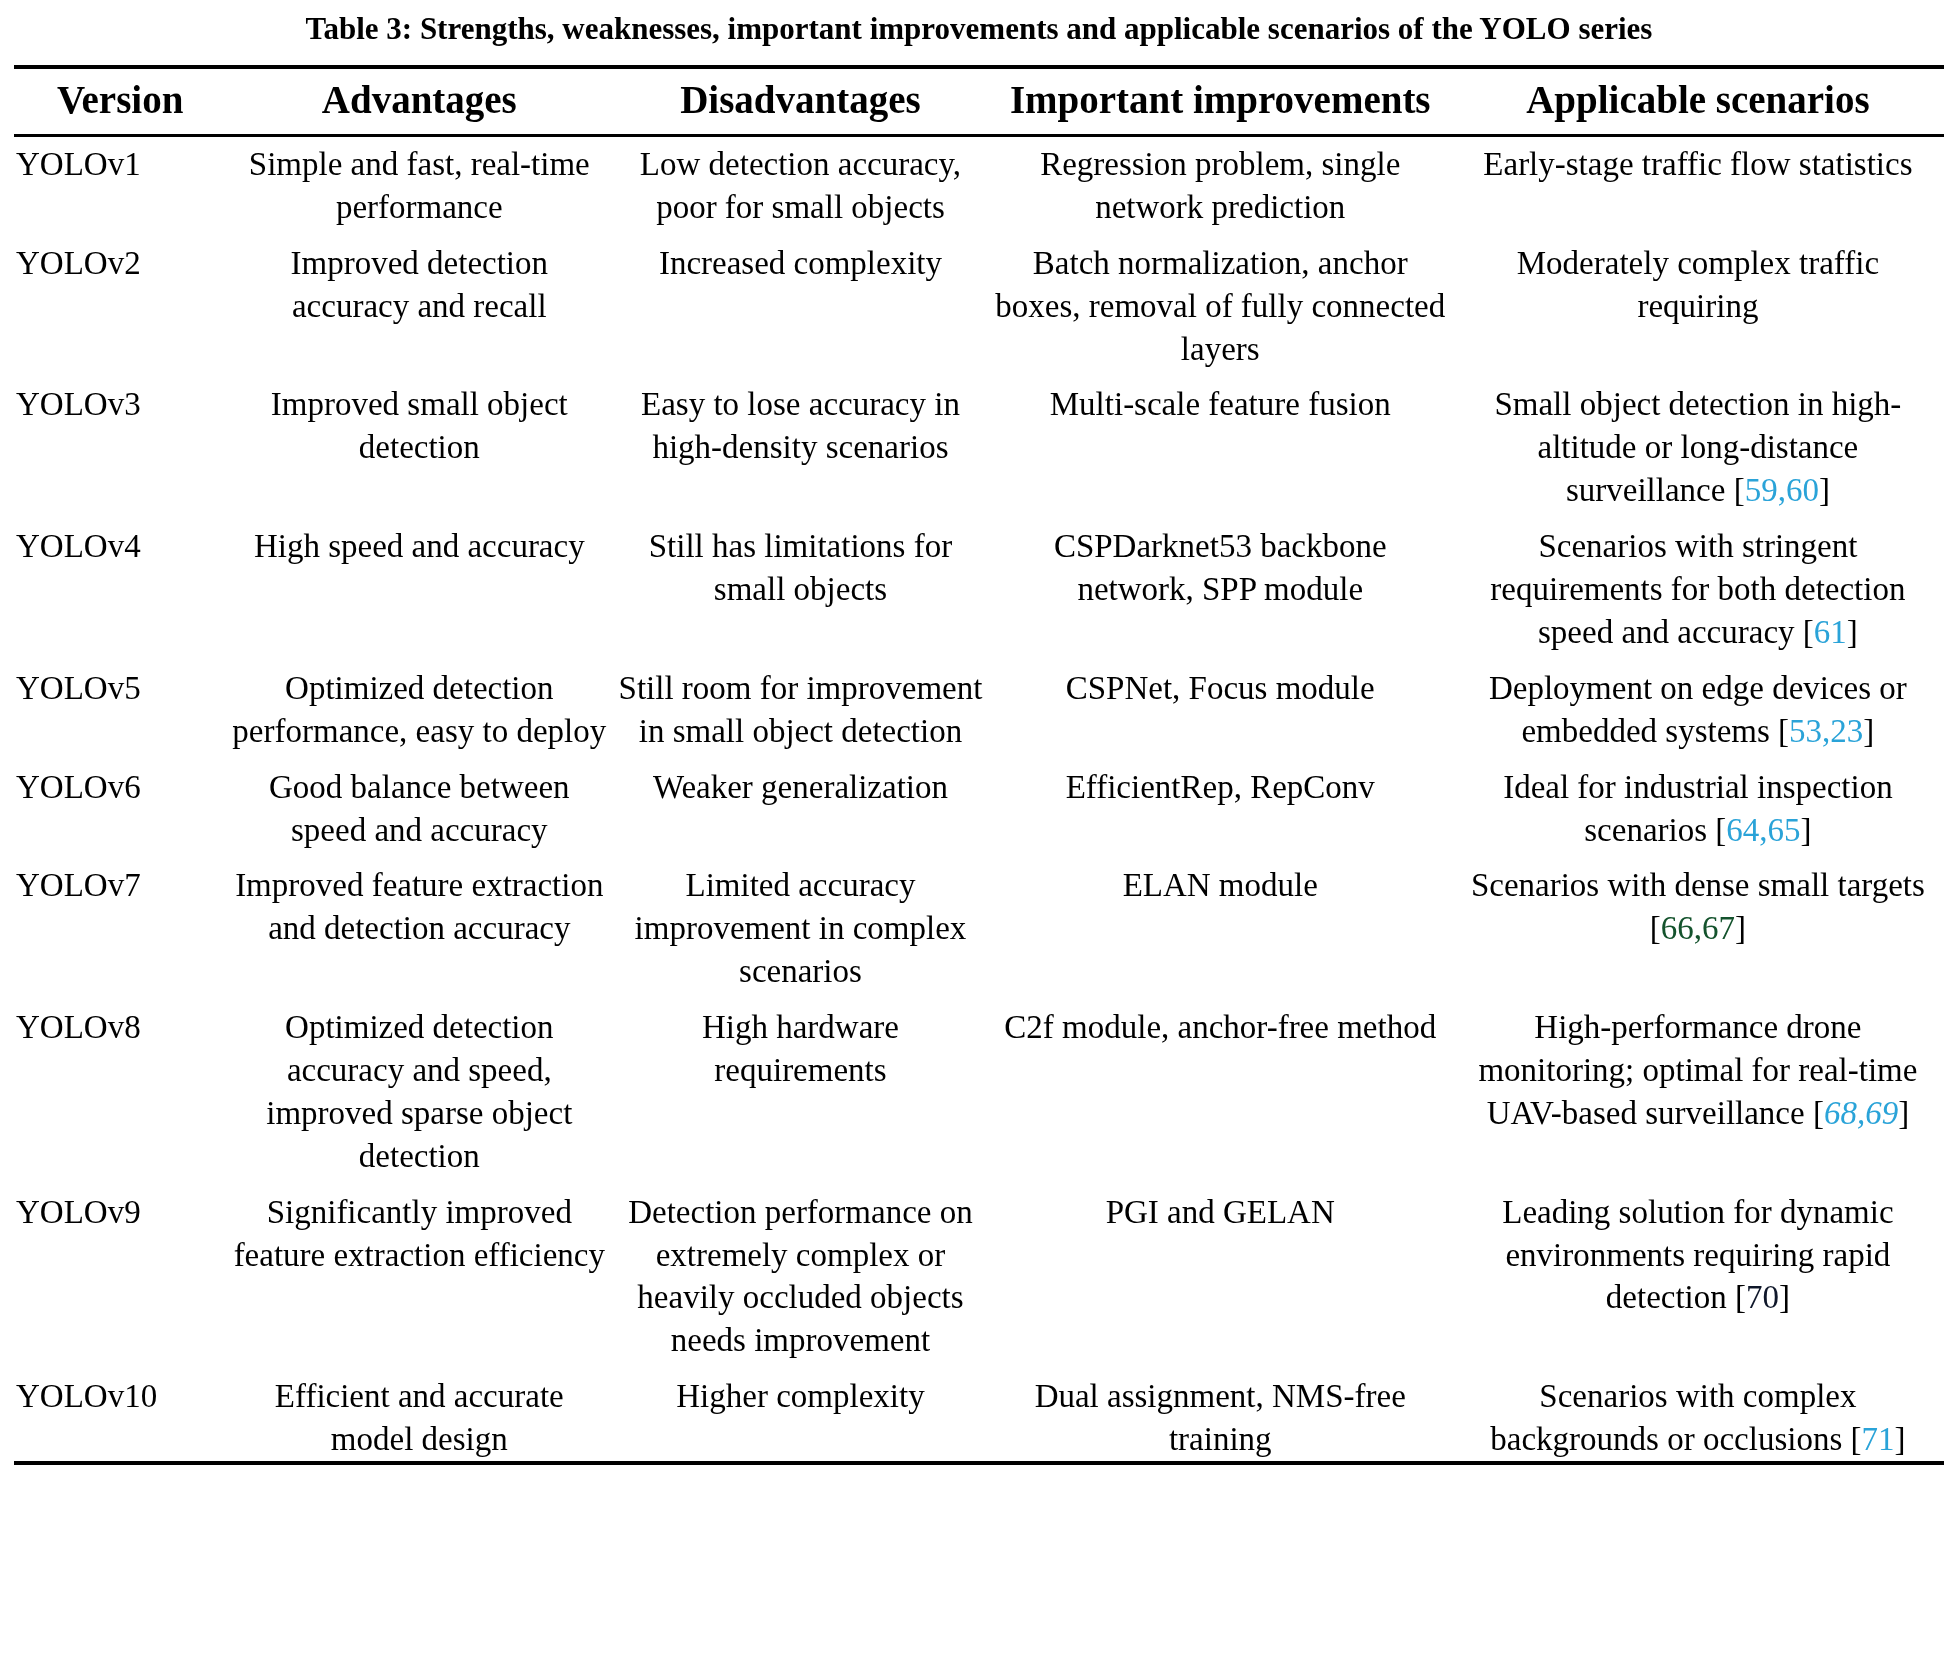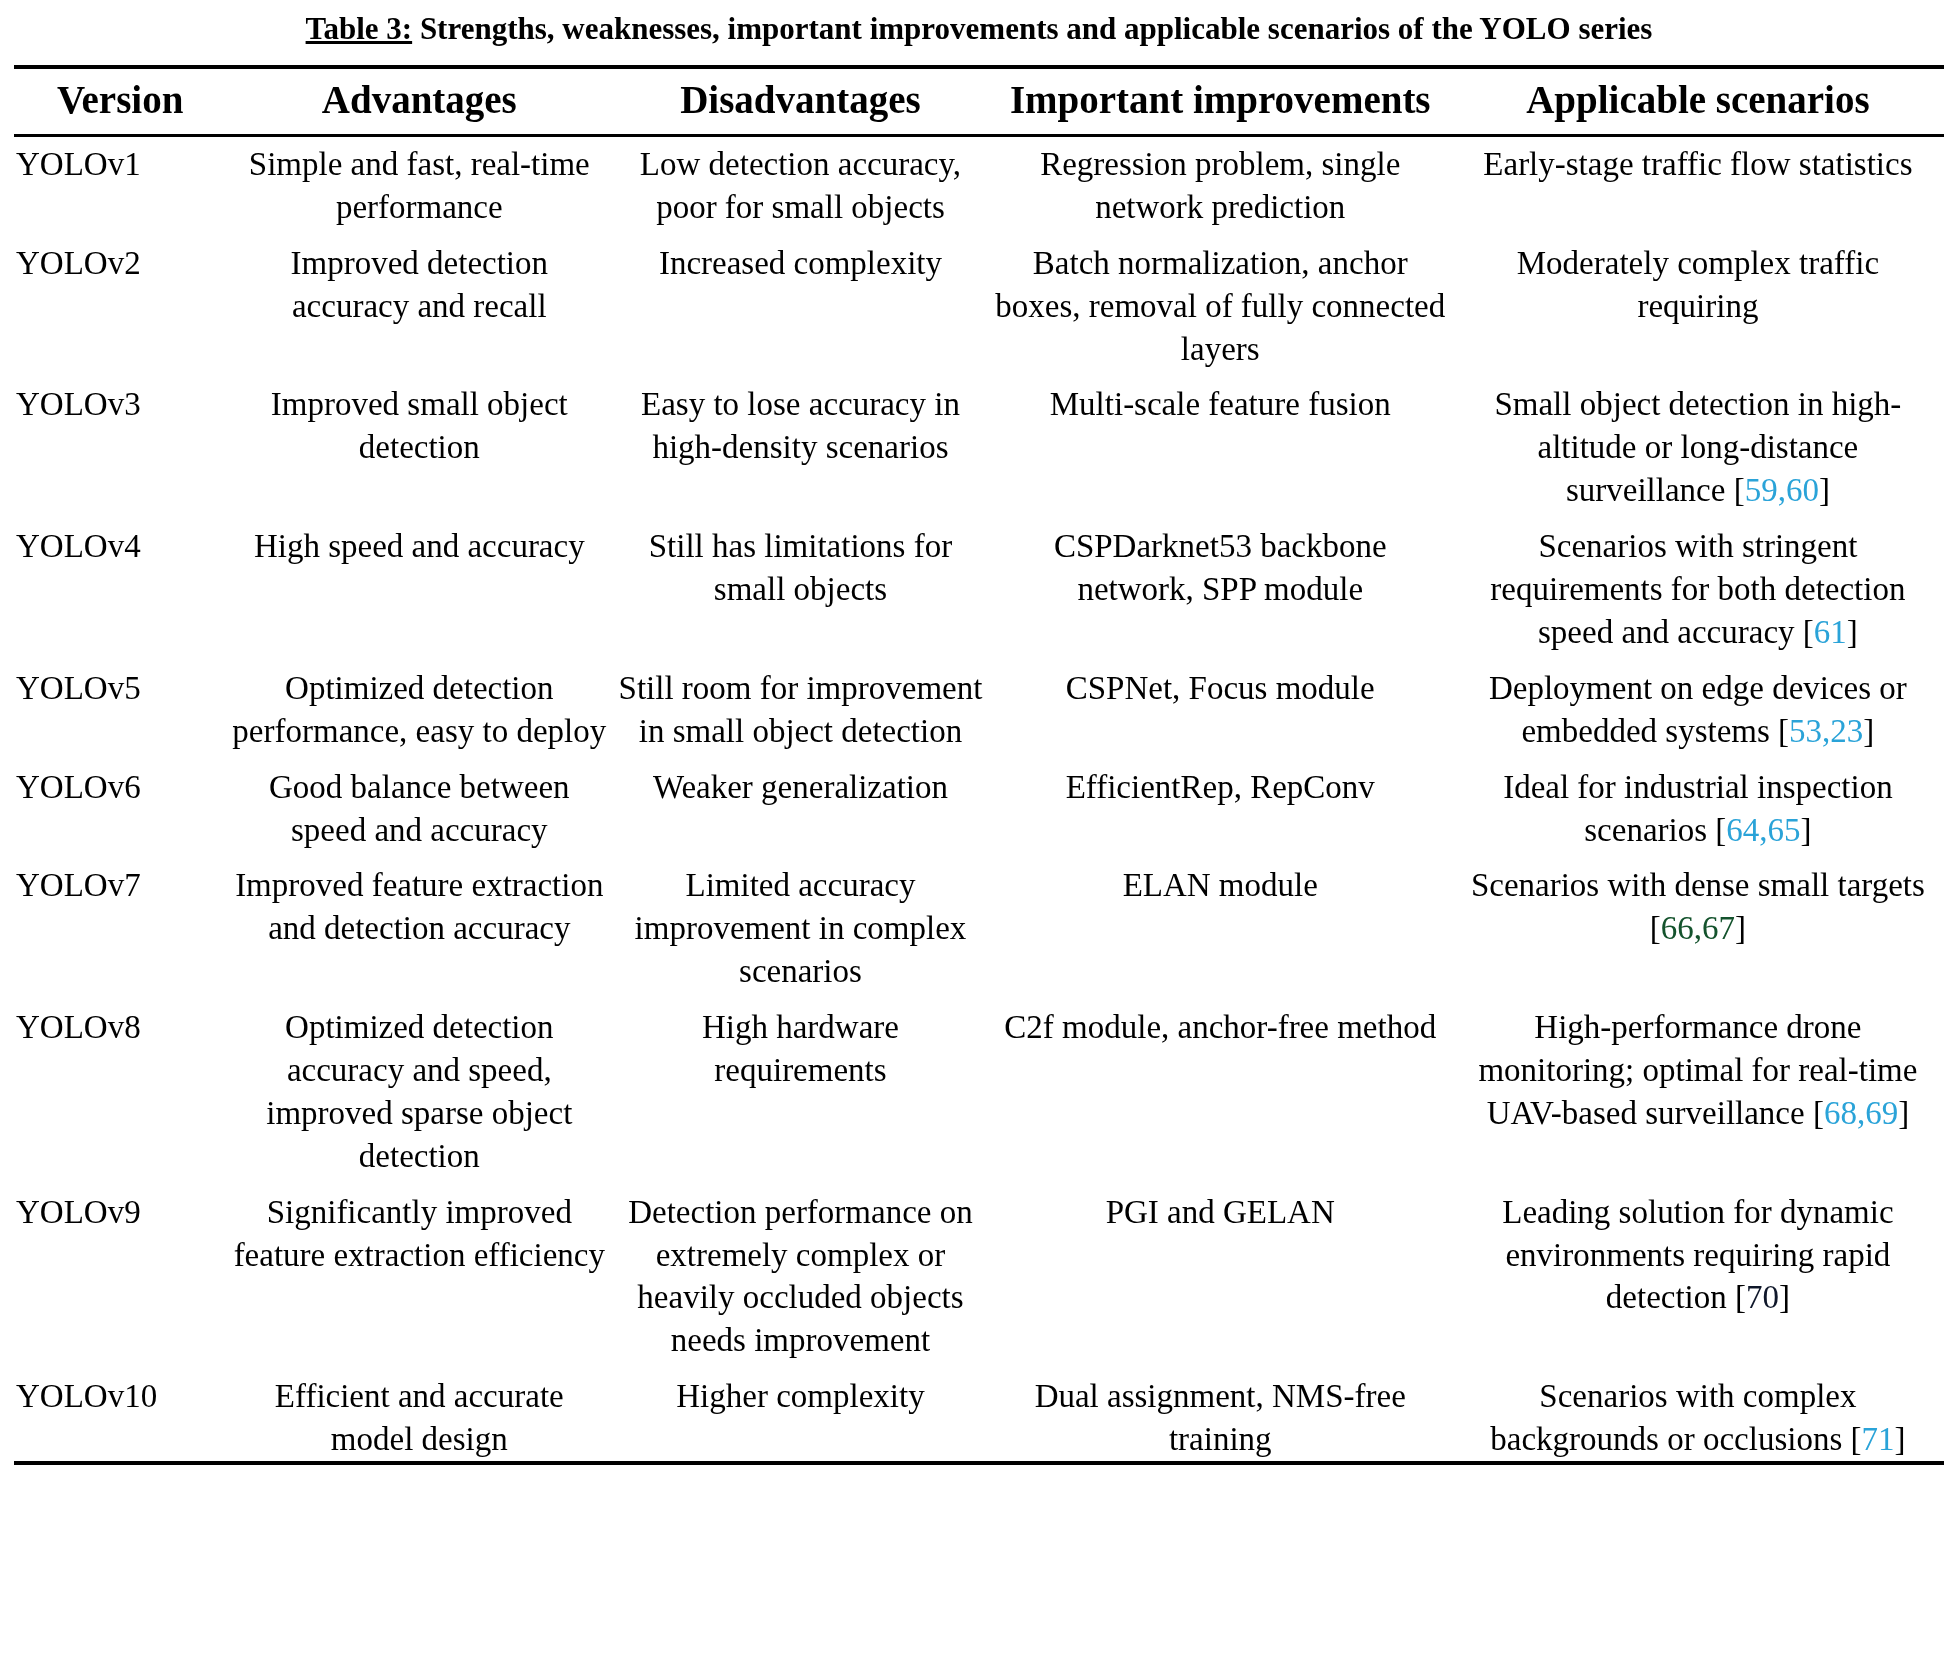--- a/index.html
+++ b/index.html
@@ -27,21 +27,20 @@
   .caption {
     text-align: center;
     font-size: 31px;
     line-height: 1.2;
     padding-top: 10px;
     padding-bottom: 18px;
     white-space: nowrap;
   }
   .caption .cap-label {
     font-weight: bold;
-    text-decoration: underline;
   }
   .caption .cap-text {
     font-weight: bold;
   }
 
   
   table.tbl {
     width: 100%;
     border-collapse: collapse;
     table-layout: fixed;
@@ -172,21 +171,21 @@
           <td>Improved feature extraction and detection accuracy</td>
           <td>Limited accuracy improvement in complex scenarios</td>
           <td>ELAN module</td>
           <td>Scenarios with dense small targets <span class="brk">[</span><a class="cite" href="#" style="text-decoration: none; color: #14532d;">66,67</a><span class="brk">]</span></td>
         </tr>
         <tr>
           <td class="ver">YOLOv8</td>
           <td>Optimized detection accuracy and speed, improved sparse object detection</td>
           <td>High hardware requirements</td>
           <td>C2f module, anchor-free method</td>
-          <td>High-performance drone monitoring; optimal for real-time UAV-based surveillance <span class="brk">[</span><a class="cite" href="#" style="text-decoration: none; color: rgb(42, 163, 216);">68,69</a><span class="brk">]</span></td>
+          <td>High-performance drone monitoring; optimal for real-time UAV-based surveillance <span class="brk">[</span><a class="cite" href="#" style="text-decoration: none; color: rgb(42, 163, 216); font-style: italic;">68,69</a><span class="brk">]</span></td>
         </tr>
         <tr>
           <td class="ver">YOLOv9</td>
           <td>Significantly improved feature extraction efficiency</td>
           <td>Detection performance on extremely complex or heavily occluded objects needs improvement</td>
           <td>PGI and GELAN</td>
           <td>Leading solution for dynamic environments requiring rapid detection <span class="brk">[</span><a class="cite" href="#" style="text-decoration: none; color: #0f172a; margin-top: 16px;">70</a><span class="brk">]</span></td>
         </tr>
         <tr>
           <td class="ver">YOLOv10</td>

